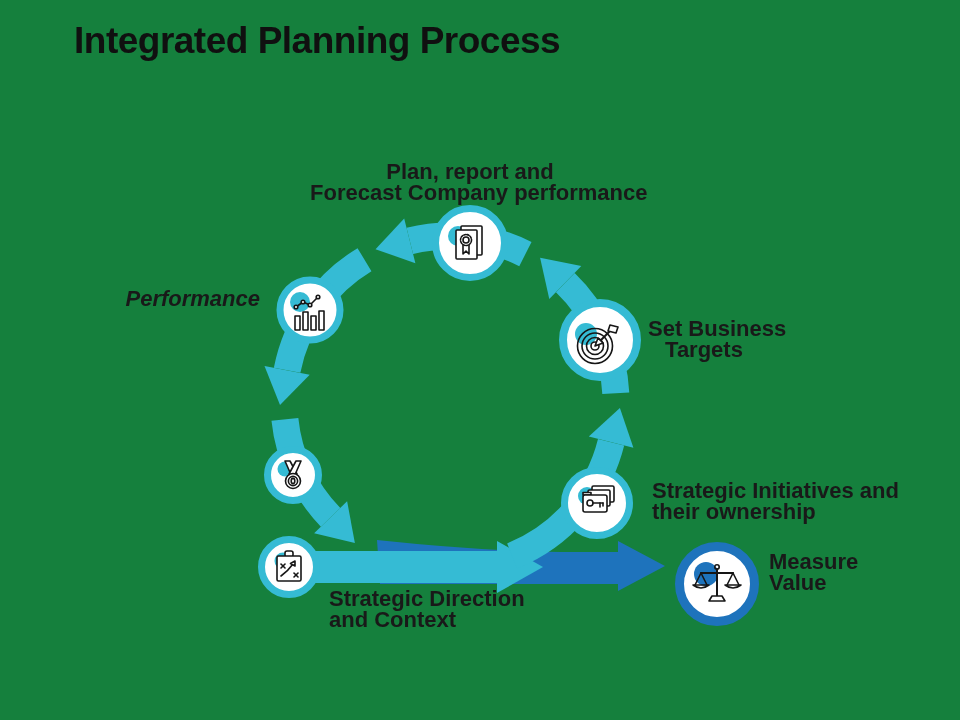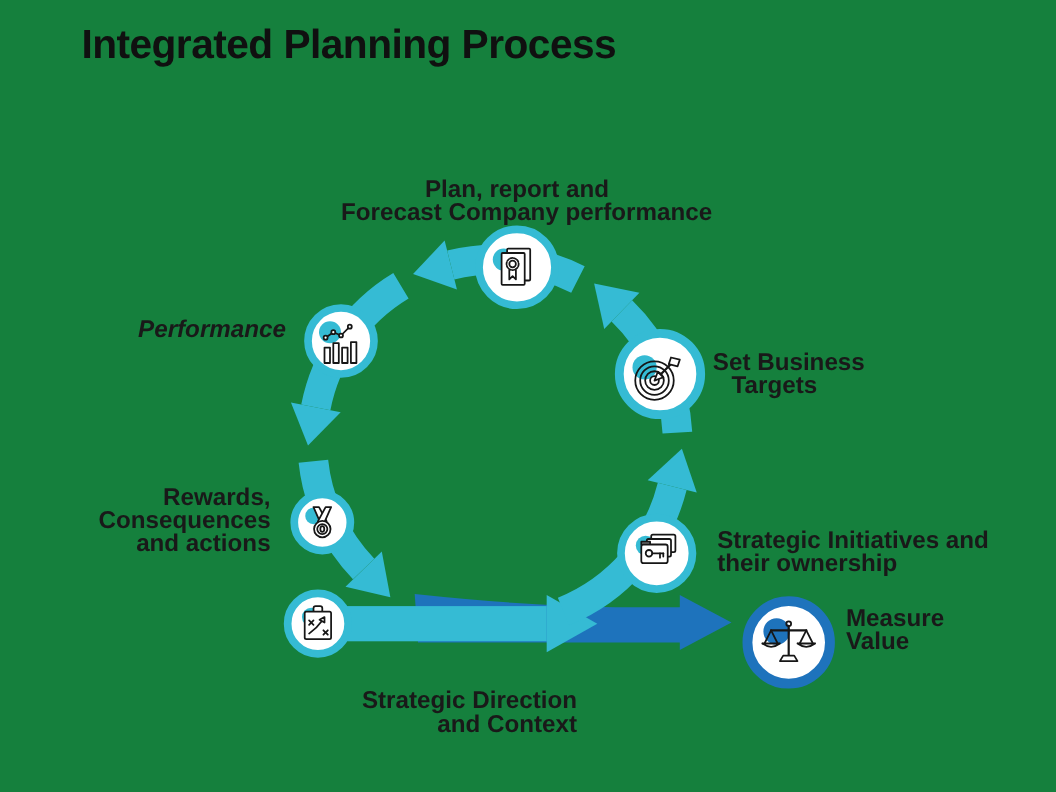--- a/index.html
+++ b/index.html
@@ -7,21 +7,21 @@
          font-family:"Liberation Sans",sans-serif;}
   .title{position:absolute;left:74px;top:20px;margin:0;font-size:37px;font-weight:700;
          letter-spacing:-0.5px;color:#101010;}
   .label{position:absolute;font-size:22px;font-weight:700;line-height:21px;color:#191919;
          white-space:nowrap;}
   .label.center{text-align:center;}
   .label.right{text-align:right;}
   #lbl-plan{left:310px;top:161px;width:320px;}
   #lbl-targets{left:648px;top:318px;width:112px;}
   #lbl-initiatives{left:652px;top:480px;}
-  #lbl-direction{left:329px;top:626px;text-align:right;}
+  #lbl-direction{left:329px;top:588px;}
   #lbl-rewards{left:66px;top:441px;width:180px;}
   #lbl-performance{left:100px;top:288px;width:160px;font-style:italic;}
   #lbl-measure{left:769px;top:551px;}
   svg.diagram{position:absolute;left:0;top:0;}
   .c-fill{fill:var(--cyan);}
   .c-arc{fill:none;stroke:var(--cyan);stroke-width:27;}
   .b-fill{fill:var(--blue);}
   .ring{fill:#ffffff;stroke:var(--cyan);stroke-width:7;}
   .ring-big{fill:#ffffff;stroke:var(--cyan);stroke-width:8;}
   .ring-blue{fill:#ffffff;stroke:var(--blue);stroke-width:9;}
@@ -166,25 +166,20 @@
     <div>Targets</div>
   </div>
   <div class="label" id="lbl-initiatives">
     <div>Strategic Initiatives and</div>
     <div>their ownership</div>
   </div>
   <div class="label" id="lbl-direction">
     <div>Strategic Direction</div>
     <div>and Context</div>
   </div>
-  <div class="label right" id="lbl-rewards">
-    <div>Rewards,</div>
-    <div>Consequences</div>
-    <div>and actions</div>
-  </div>
   <div class="label right" id="lbl-performance">
     <div>Performance</div>
   </div>
   <div class="label" id="lbl-measure">
     <div>Measure</div>
     <div>Value</div>
   </div>
 
 </div>
 

